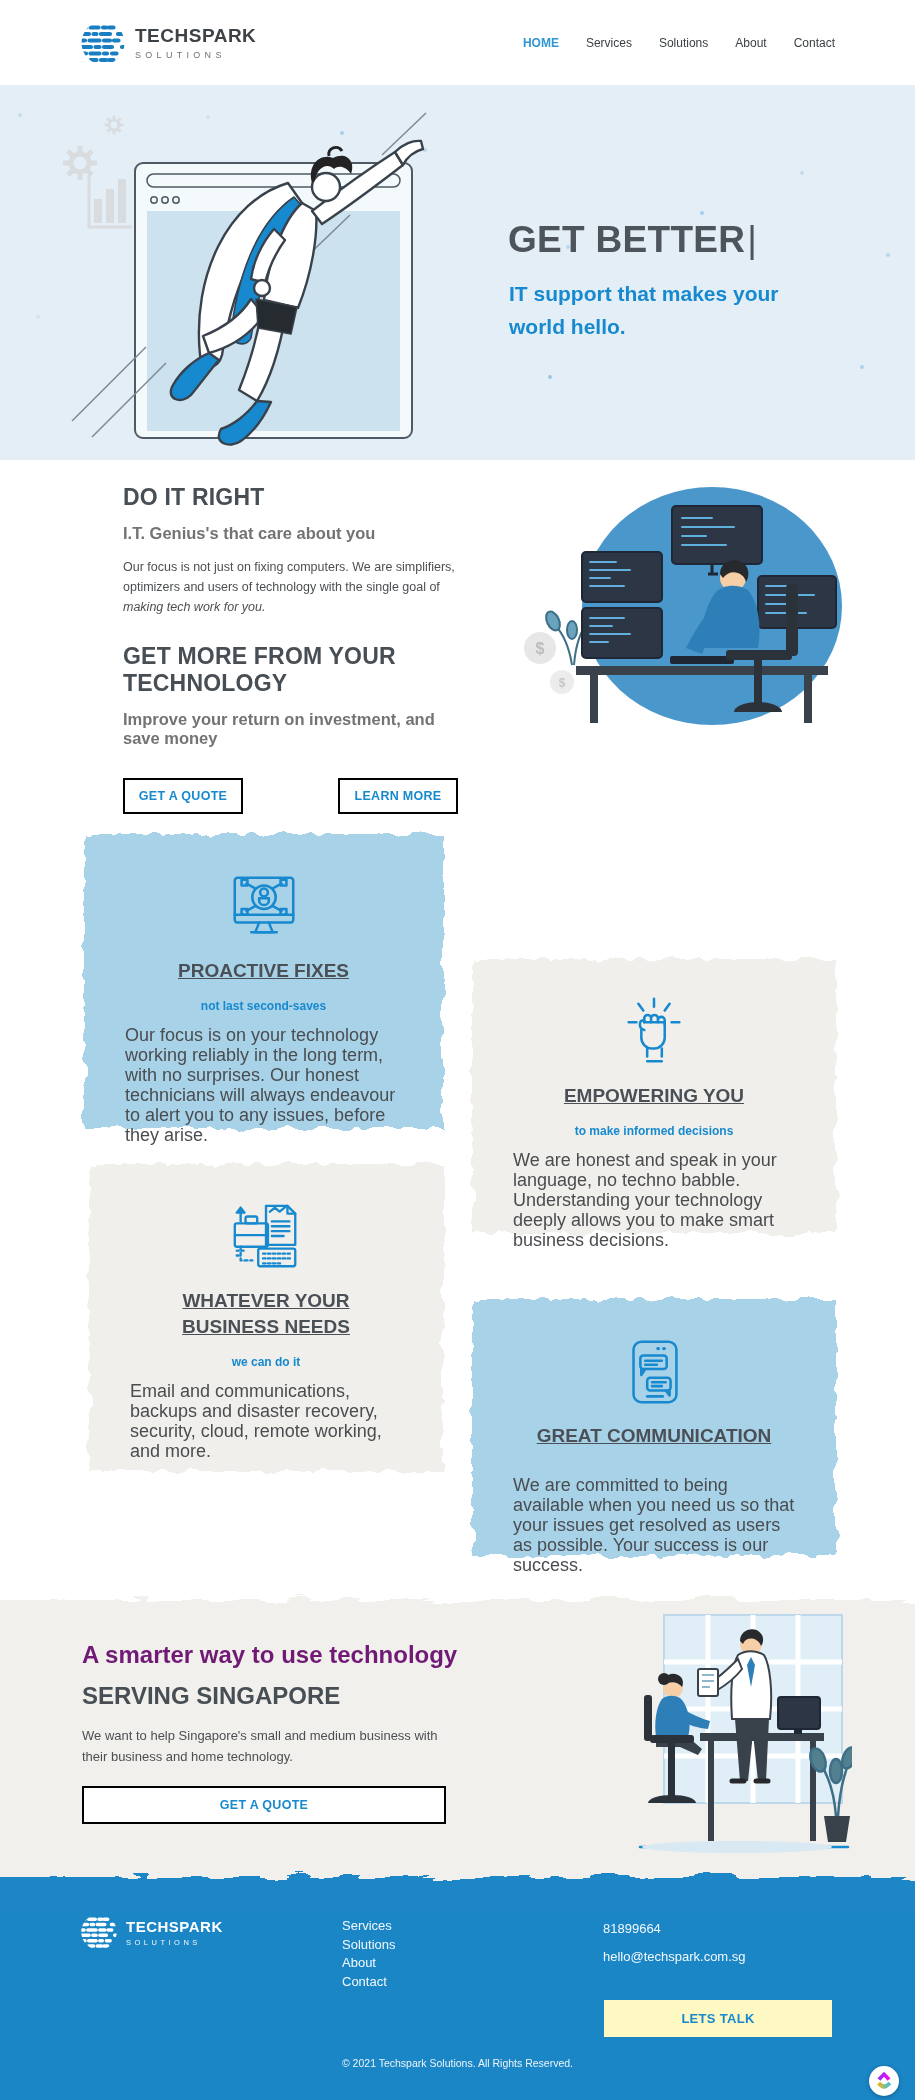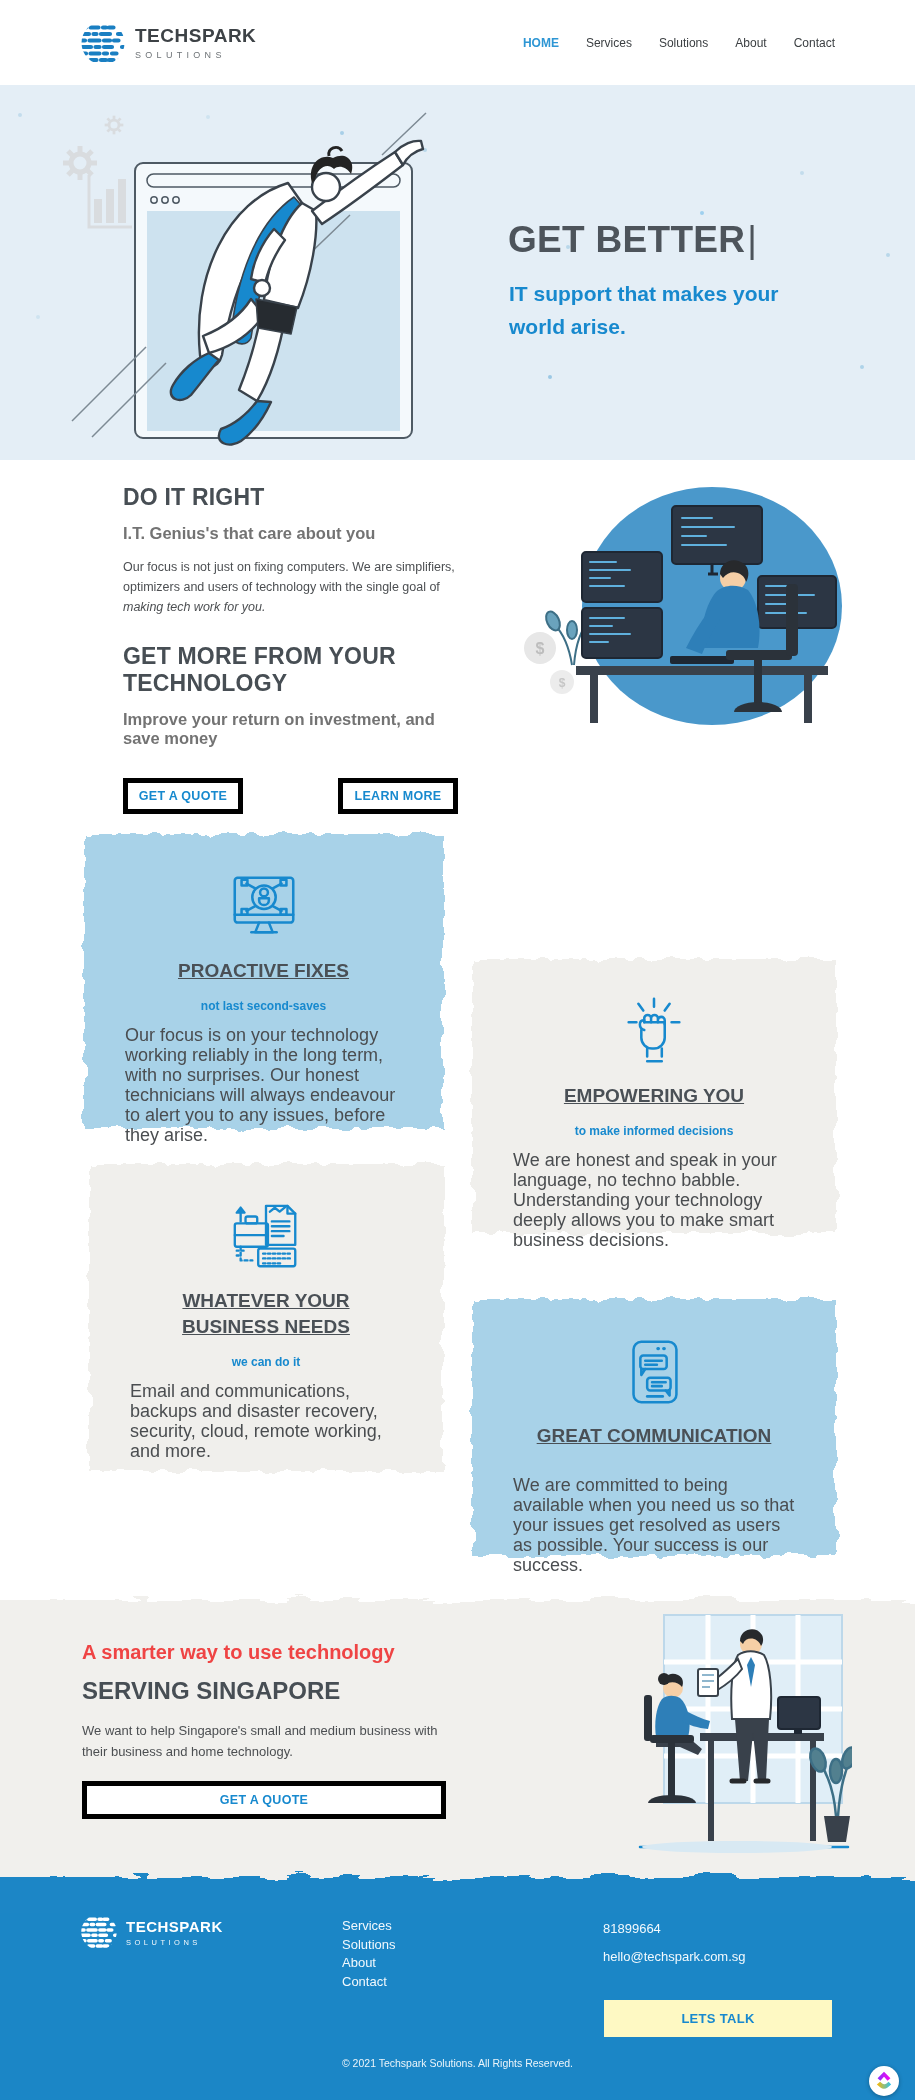--- a/index.html
+++ b/index.html
@@ -33,21 +33,21 @@
   
   .section-heading { font-size: 23px; font-weight: 600; color: #474e54; letter-spacing: .2px; }
   .blue-sub { font-size: 16.5px; font-weight: 700; color: #737373; }
 
   .intro { position: relative; height: 375px; background: #fff; }
   .intro-text { position: absolute; left: 123px; top: 24px; width: 352px; }
   .intro-text .blue-sub { margin-top: 13px; }
   .intro-para { font-size: 12.5px; line-height: 20px; color: #4c4f52; margin-top: 14px; }
   .intro-text .second-heading { margin-top: 26px; }
   .btn-row { display: flex; gap: 95px; margin-top: 30px; }
-  .btn-outline { width: 120px; height: 36px; border: 5px solid #000000; background: #fff; color: #1789ce;
+  .btn-outline { width: 120px; height: 36px; border: 2px solid #000000; background: #fff; color: #1789ce;
     font-family: "Liberation Sans", sans-serif; font-size: 12.5px; font-weight: 700; letter-spacing: .3px;
     display: flex; align-items: center; justify-content: center; cursor: pointer; }
   .intro-illo { position: absolute; left: 520px; top: 20px; }
 
   
   .features { position: relative; height: 725px; background: #fff; }
   .card { position: absolute; }
   .card-bg { position: absolute; inset: -6px; filter: url(#roughA); }
   .card-bg.blue { background: #a8d2e8; }
   .card-bg.gray { background: #f0efec; }
@@ -63,21 +63,21 @@
   #card3 .card-title { width: 232px; margin-left: auto; margin-right: auto; }
   #card4 .card-body { margin-top: 26px; }
 
   .white-gap { height: 45px; background: #fff; }
 
   
   .serving { position: relative; height: 280px; }
   .serving-bg { position: absolute; left: -12px; right: -12px; top: -5px; bottom: -16px; background: #f1f0ed; filter: url(#roughB); }
   .serving-solid { position: absolute; left: 0; right: 0; top: 26px; bottom: 0; background: #f1f0ed; }
   .serving-text { position: absolute; left: 82px; top: 36px; width: 380px; }
-  .serving-tagline { font-size: 20px; font-weight: 700; color: #ef4444; }
+  .serving-tagline { font-size: 24px; font-weight: 700; color: #701a75; }
   .serving-heading { font-size: 24px; font-weight: 600; color: #474e54; margin-top: 13px; }
   .serving-para { font-size: 13px; line-height: 21px; color: #4c4f52; margin-top: 15px; }
   .serving-btn { margin-top: 19px; width: 364px; height: 38px; }
   .serving-illo { position: absolute; left: 552px; top: 6px; }
 
   
   .footer { position: relative; height: 215px; z-index: 2; }
   .footer-bg { position: absolute; left: -12px; right: -12px; top: -8px; height: 60px; background: #1b86c6; filter: url(#roughB); }
   .footer-solid { position: absolute; left: 0; right: 0; top: 28px; bottom: 0; background: #1b86c6; }
   .f-logo { position: absolute; left: 80px; top: 28px; display: flex; align-items: center; gap: 8px; cursor: pointer; }
@@ -199,21 +199,21 @@
       <circle cx="212" cy="185" r="8" fill="#fff"></circle>
       <circle cx="276" cy="84" r="14" fill="#fff"></circle>
       <path d="M262 80 C257 62 270 50 283 55 C296 48 306 58 301 71 C296 63 288 62 284 66 C277 59 267 65 265 77 Z" fill="#232323" stroke="none"></path>
       <path d="M279 53 C277 45 288 41 292 48" fill="none" stroke="#232323" stroke-width="3"></path>
     </g>
   </svg>
 
   <h1 class="hero-title"><span>GET BETTER</span><span class="cursor">|</span></h1>
   <div class="hero-sub">
     <span style="display:block">IT support that makes your</span>
-    <span style="display:block">world arise.</span>
+    <span style="display:block">world hello.</span>
   </div>
 </section>
 
 <section class="intro">
   <div class="intro-text">
     <h2 class="section-heading">DO IT RIGHT</h2>
     <div class="blue-sub">I.T. Genius's that care about you</div>
     <p class="intro-para"><span>Our focus is not just on fixing computers. We are simplifiers, optimizers and users of technology with the single goal of </span><i>making tech work for you.</i></p>
     <h2 class="section-heading second-heading">GET MORE FROM YOUR TECHNOLOGY</h2>
     <div class="blue-sub">Improve your return on investment, and save money</div>

